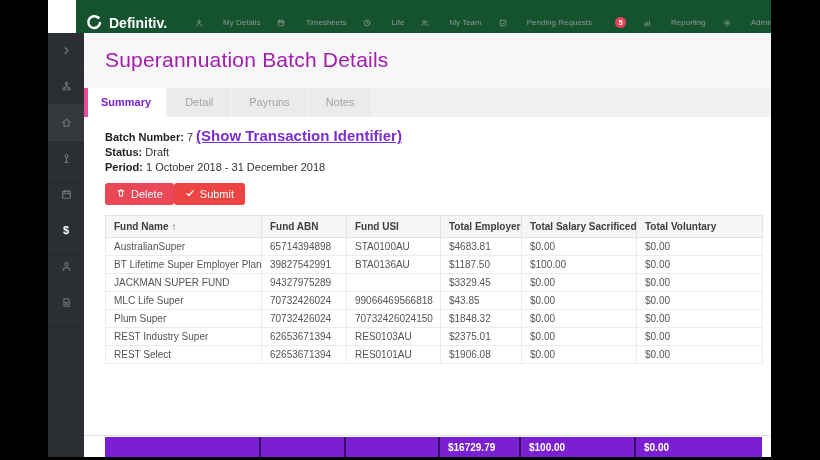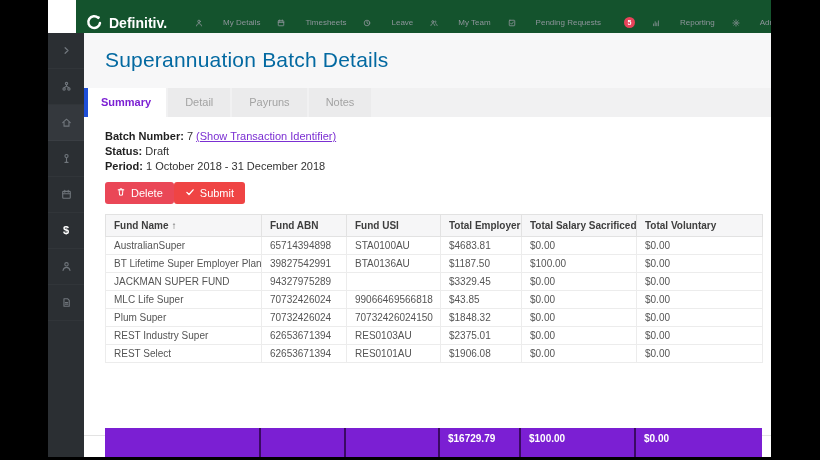--- a/index.html
+++ b/index.html
@@ -31,49 +31,49 @@
   .side-item { height:36px; display:flex; align-items:center; justify-content:center;
                color:#70767c; border-bottom:1px solid rgba(255,255,255,.03); cursor:pointer; }
   .side-item svg { width:11px; height:11px; display:block; }
   .side-item.highlighted { background:#34383d; }
   .side-item.active { color:#fff; }
   .glyph { font-size:11px; font-weight:bold; line-height:1; }
 
   
   .main { position:absolute; top:33px; left:36px; right:0; bottom:0; background:#fff; }
   .title-band { height:55px; background:#f7f7f8; padding:15px 0 0 21px; }
-  .title-band h1 { font-size:21px; font-weight:400; color:#0369a1; letter-spacing:.2px; }
+  .title-band h1 { font-size:21px; font-weight:400; color:#a21caf; letter-spacing:.2px; }
 
   .tabbar { height:29px; background:#f1f1f2; display:flex; }
   .tab { line-height:29px; padding:0 17px; font-size:11px; background:#ebebec; color:#a3a3a3;
          border-right:2px solid #f1f1f2; cursor:pointer; }
   .tab.active { background:#fff; color:#7b1fd3; font-weight:bold;
-                border-left:4px solid #1d4ed8; padding:0 15px 0 13px; }
+                border-left:4px solid #ec4899; padding:0 15px 0 13px; }
 
   .content { position:relative; padding:12px 21px 0; }
   .info-line { font-size:11px; color:#333; line-height:14px; margin-bottom:1px; }
   .info-line strong { color:#1f1f1f; }
-  .link { color:#7b2fd2; font-weight:normal; text-decoration:underline; font-size:11px; cursor:pointer; }
+  .link { color:#7b2fd2; font-weight:bold; text-decoration:underline; font-size:15px; cursor:pointer; }
 
   .actions { display:flex; gap:0; margin:9px 0 10px; }
   .btn { display:inline-flex; align-items:center; gap:5px; border:none; border-radius:3px;
          color:#fff; font-size:11px; padding:0 11px; height:22px; font-family:inherit; cursor:pointer; }
   .btn svg { width:10px; height:10px; }
   .btn-delete { background:#ea4757; }
   .btn-submit { background:#ef4444; }
 
   table { border-collapse:collapse; table-layout:fixed; width:657px;padding-left:30px; }
   th { background:#f6f6f7; font-size:10px; text-align:left; padding:5px 8px; color:#3e3e3e;
        border:1px solid #e2e2e2; font-weight:bold; white-space:nowrap; overflow:hidden; }
   td { font-size:10px; padding:3px 8px; color:#555; border:1px solid #ececec;
        white-space:nowrap; overflow:hidden; height:17px;margin-top:40px; }
   .sort { margin-left:3px; color:#555; }
 
   .footer-hairline { position:absolute; left:36px; right:0; bottom:21px; height:1px; background:#e3e3e3; }
-  .totals-row { position:absolute; left:57px; bottom:0; width:657px; height:29px; display:flex;
+  .totals-row { position:absolute; left:57px; bottom:0; width:657px; height:20px; display:flex;
                 background:#7b1fd3; z-index:4; }
   .tcell { border-right:2px solid #3a0a63; color:#fff; font-size:10px; font-weight:bold;
            line-height:21px; padding:0 8px; overflow:hidden; white-space:nowrap; }
   .tcell:last-child { border-right:none; }
 </style>
 </head>
 <body>
 
 <div class="app">
 
@@ -106,21 +106,21 @@
           </span>
           <span>Timesheets</span>
         </a>
         <a class="nav-item">
           <span>
             <svg viewBox="0 0 16 16" fill="none" stroke="currentColor" stroke-width="1.6" stroke-linecap="round" stroke-linejoin="round">
               <circle cx="8" cy="8" r="5.6"></circle>
               <path d="M8 4.8V8l2.3 1.6"></path>
             </svg>
           </span>
-          <span>Leave</span>
+          <span>Life</span>
         </a>
         <a class="nav-item">
           <span>
             <svg viewBox="0 0 16 16" fill="none" stroke="currentColor" stroke-width="1.6" stroke-linecap="round" stroke-linejoin="round">
               <circle cx="5.7" cy="5.5" r="2.2"></circle>
               <path d="M1.8 13c.4-2.7 2-3.7 3.9-3.7s3.5 1 3.9 3.7M10.6 3.6a2.3 2.3 0 0 1 .2 4M11.6 9.5c1.6.4 2.4 1.5 2.7 3.5"></path>
             </svg>
           </span>
           <span>My Team</span>
         </a>

